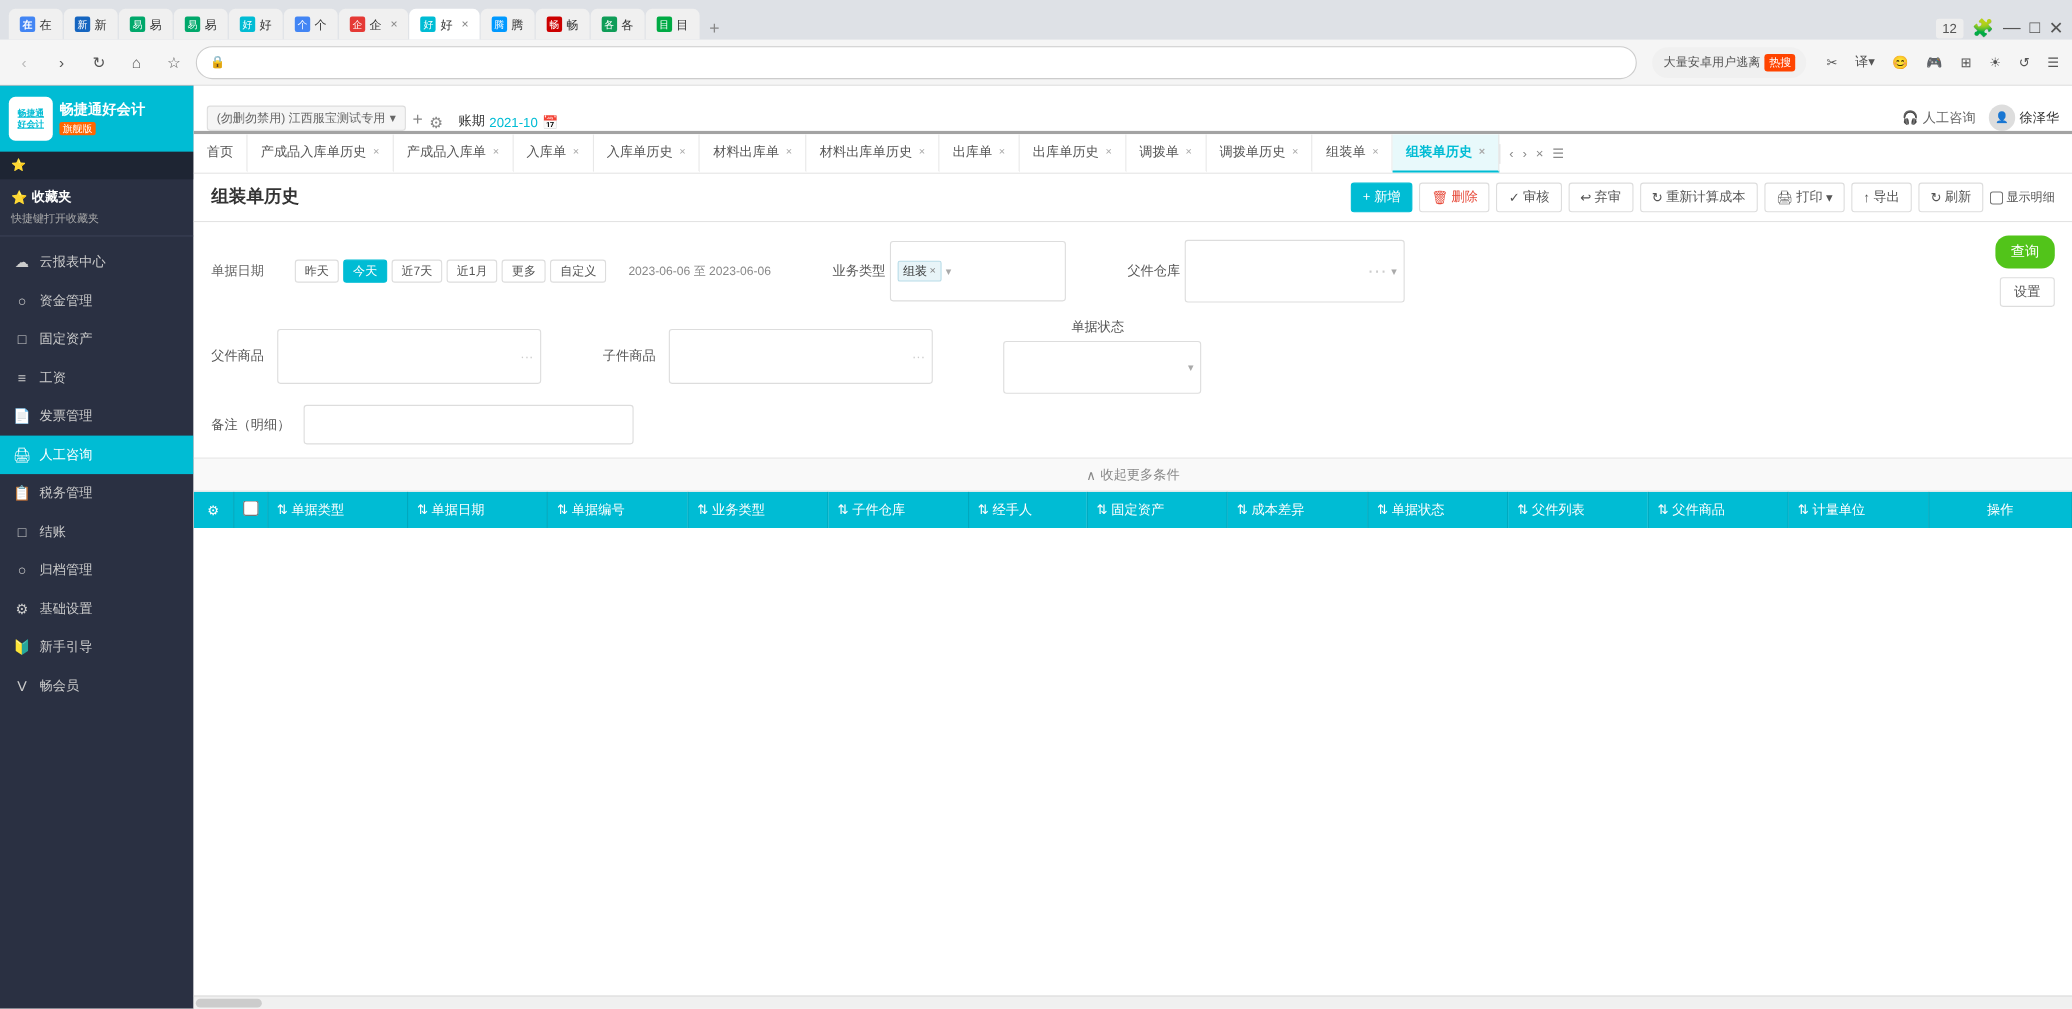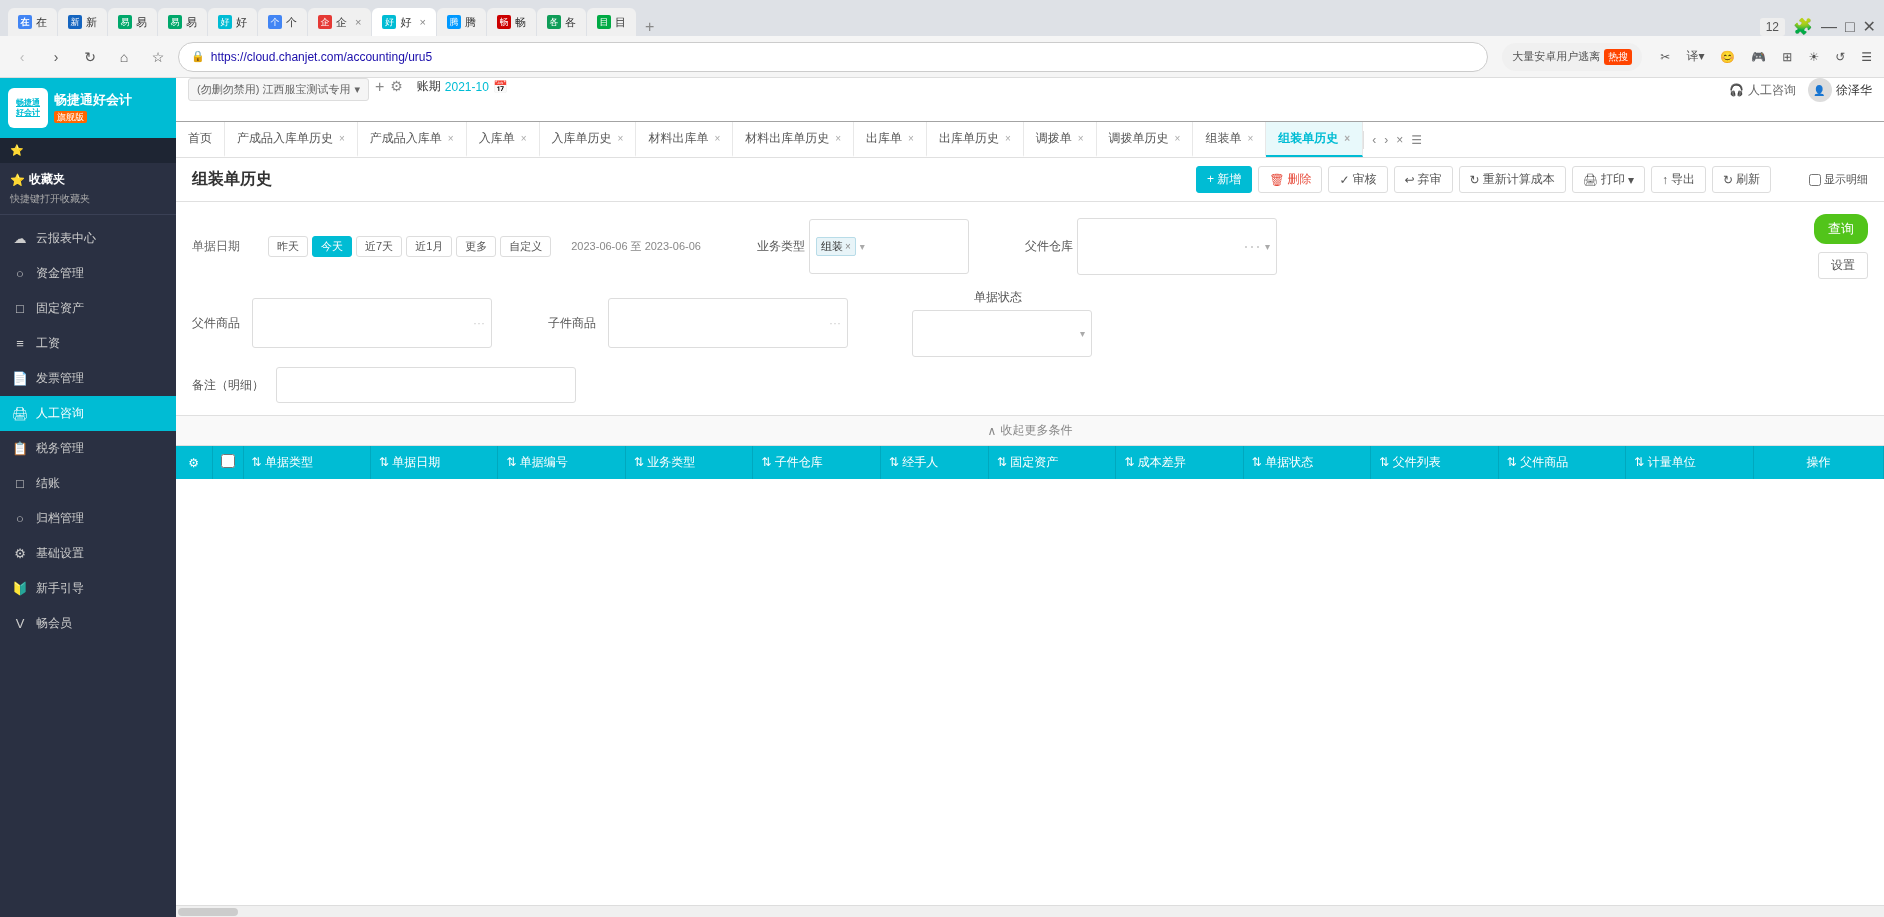--- a/index.html
+++ b/index.html
@@ -39,21 +39,21 @@
     .sidebar-bookmarks-sub { color: #aaa; font-size: 10px; }
     .sidebar-menu { flex: 1; overflow-y: auto; padding: 6px 0; }
     .sidebar-menu-item { display: flex; align-items: center; padding: 9px 12px; color: #ccc; font-size: 12px; gap: 8px; cursor: pointer; }
     .sidebar-menu-item.active { background: #00bcd4; color: #fff; }
     .sidebar-menu-icon { width: 16px; height: 16px; display: flex; align-items: center; justify-content: center; font-size: 13px; flex-shrink: 0; }
 
     
     .main-content { flex: 1; display: flex; flex-direction: column; background: #f5f5f5; overflow: hidden; }
 
     
-    .top-bar { display: flex; align-items: flex-start; background: #fff; padding: 0 12px; height: 44px; border-bottom: 1px solid #a3a3a3; gap: 6px; flex-shrink: 0; }
+    .top-bar { display: flex; align-items: flex-end; background: #fff; padding: 0 12px; height: 44px; border-bottom: 3px solid #a3a3a3; gap: 6px; flex-shrink: 0; }
     .company-selector { display: flex; align-items: center; background: #f5f5f5; border: 1px solid #ddd; border-radius: 3px; padding: 3px 8px; gap: 4px; font-size: 11px; color: #666; cursor: pointer; }
     .period-selector { display: flex; align-items: center; gap: 4px; font-size: 12px; color: #333; margin-left: 8px; }
     .top-bar-right { margin-left: auto; display: flex; align-items: center; gap: 12px; }
     .top-bar-help { display: flex; align-items: center; gap: 4px; font-size: 12px; color: #666; cursor: pointer; }
     .top-bar-user { display: flex; align-items: center; gap: 4px; font-size: 12px; color: #333; cursor: pointer; }
     .user-avatar { width: 24px; height: 24px; border-radius: 50%; background: #ddd; display: flex; align-items: center; justify-content: center; font-size: 10px; color: #888; }
 
     
     .nav-tabs-bar { display: flex; align-items: center; background: #fff; border-bottom: 1px solid #e0e0e0; flex-shrink: 0; overflow-x: auto; white-space: nowrap; }
     .nav-tab { display: inline-flex; align-items: center; padding: 8px 12px; font-size: 12px; color: #555; cursor: pointer; border-right: 1px solid #e8e8e8; gap: 4px; white-space: nowrap; border-bottom: 2px solid transparent; }
@@ -97,21 +97,21 @@
     
     .query-btn { background: #52c41a; color: #fff; border: none; padding: 6px 14px; border-radius: 12px; font-size: 13px; cursor: pointer; }
     .settings-btn { background: #fff; color: #555; border: 1px solid #ddd; padding: 4px 12px; border-radius: 3px; font-size: 12px; cursor: pointer; margin-top: 4px; }
 
     
     ::-webkit-scrollbar { width: 6px; height: 6px; }
     ::-webkit-scrollbar-track { background: #f1f1f1; }
     ::-webkit-scrollbar-thumb { background: #ccc; border-radius: 3px; }
 
     .tab-plus { font-size: 16px; color: #888; padding: 0 8px; cursor: pointer; }
-    .display-toggle { display: flex; align-items: center; gap: 3px; font-size: 11px; color: #555; margin-left: 32px; }
+    .display-toggle { display: flex; align-items: center; gap: 3px; font-size: 11px; color: #555; }
     .display-checkbox { width: 12px; height: 12px; }
   </style>
 </head>
 <body>
 
 <div class="browser-chrome">
 
   <div class="browser-tabs">
     <div class="browser-tab">
       <div class="tab-favicon" style="background:#4285f4; color:#fff; font-size:9px; display:flex;align-items:center;justify-content:center; font-weight:bold;">在</div>
@@ -174,21 +174,20 @@
   </div>
 
   <div class="browser-toolbar">
     <button class="browser-nav-btn disabled">‹</button>
     <button class="browser-nav-btn">›</button>
     <button class="browser-nav-btn">↻</button>
     <button class="browser-nav-btn">⌂</button>
     <button class="browser-nav-btn">☆</button>
     <div class="browser-address-bar">
       <span class="lock-icon">🔒</span>
-      <span class="browser-address-url">https://cloud.chanjet.com/accounting/uru5</span>
     </div>
     <div class="browser-search-area">
       <div class="browser-search-box">
         <span>大量安卓用户逃离</span>
         <span class="hot-badge">热搜</span>
       </div>
     </div>
     <div class="browser-toolbar-right">
       <span class="toolbar-btn">✂</span>
       <span class="toolbar-btn">译▾</span>

